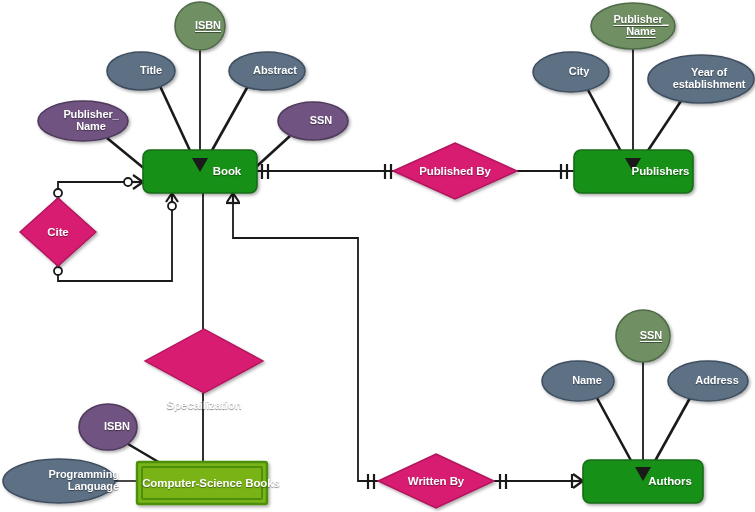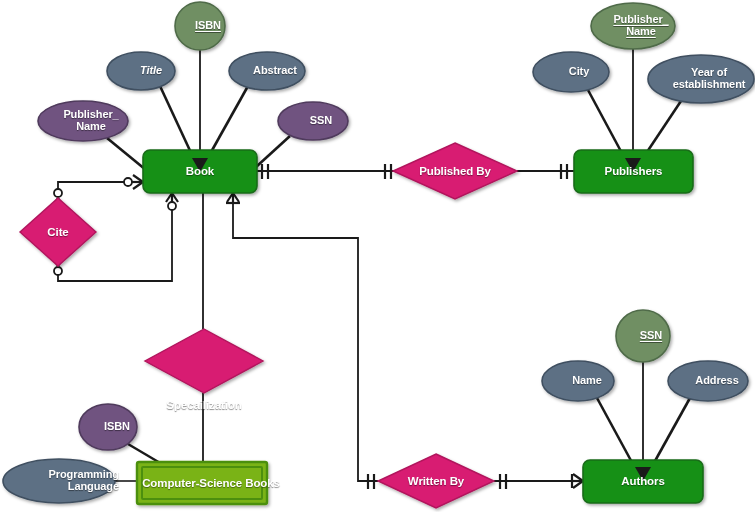--- a/index.html
+++ b/index.html
@@ -31,21 +31,21 @@
     align-items: center;
     justify-content: center;
     text-align: center;
     color: #ffffff;
     font-weight: bold;
     line-height: 1.08;
     pointer-events: none;
     text-shadow: 0 1px 1px rgba(0,0,0,0.45);
     letter-spacing: -0.1px;
   }
-  .lbl-entity     { font-size: 11.5px; }
+  .lbl-entity     { font-size: 11.5px; margin-left: 27px; }
   .lbl-rel        { font-size: 11.5px; }
   .lbl-attr       { font-size: 11px; padding-left: 8px; }
   .lbl-weak       { font-size: 11.5px; }
   .key-underline  { text-decoration: underline; text-underline-offset: 2px; }
 </style>
 </head>
 <body>
 
 <div id="canvas">
 
@@ -208,21 +208,21 @@
   <div class="node-label lbl-entity" style="left:574px; top:150px; width:119px; height:43px;">Publishers</div>
   <div class="node-label lbl-entity" style="left:583px; top:460px; width:120px; height:43px;">Authors</div>
   <div class="node-label lbl-weak" style="left:139px; top:462px; width:144px; height:42px;">Computer-Science Books</div>
 
   <div class="node-label lbl-rel" style="left:22px; top:218px; width:72px; height:28px;">Cite</div>
   <div class="node-label lbl-rel" style="left:393px; top:157px; width:124px; height:28px;">Published By</div>
   <div class="node-label lbl-rel" style="left:147px; top:347px; width:114px; height:28px;margin-top:44px;">Specailization</div>
   <div class="node-label lbl-rel" style="left:380px; top:467px; width:112px; height:28px;">Written By</div>
 
   <div class="node-label lbl-attr key-underline" style="left:175px; top:14px; width:50px; height:24px;">ISBN</div>
-  <div class="node-label lbl-attr" style="left:107px; top:59px; width:72px; height:24px;font-style:italic;">Title</div>
+  <div class="node-label lbl-attr" style="left:107px; top:59px; width:72px; height:24px;">Title</div>
   <div class="node-label lbl-attr" style="left:229px; top:59px; width:76px; height:24px;text-align:center;">Abstract</div>
   <div class="node-label lbl-attr" style="left:42px; top:106px; width:82px; height:30px;">Publisher_ Name</div>
   <div class="node-label lbl-attr" style="left:278px; top:109px; width:70px; height:24px;">SSN</div>
 
   <div class="node-label lbl-attr key-underline" style="left:596px; top:11px; width:74px; height:30px;">Publisher_ Name</div>
   <div class="node-label lbl-attr" style="left:535px; top:60px; width:72px; height:24px;">City</div>
   <div class="node-label lbl-attr" style="left:650px; top:64px; width:102px; height:30px;">Year of establishment</div>
 
   <div class="node-label lbl-attr key-underline" style="left:618px; top:324px; width:50px; height:24px;">SSN</div>
   <div class="node-label lbl-attr" style="left:544px; top:369px; width:70px; height:24px;">Name</div>

